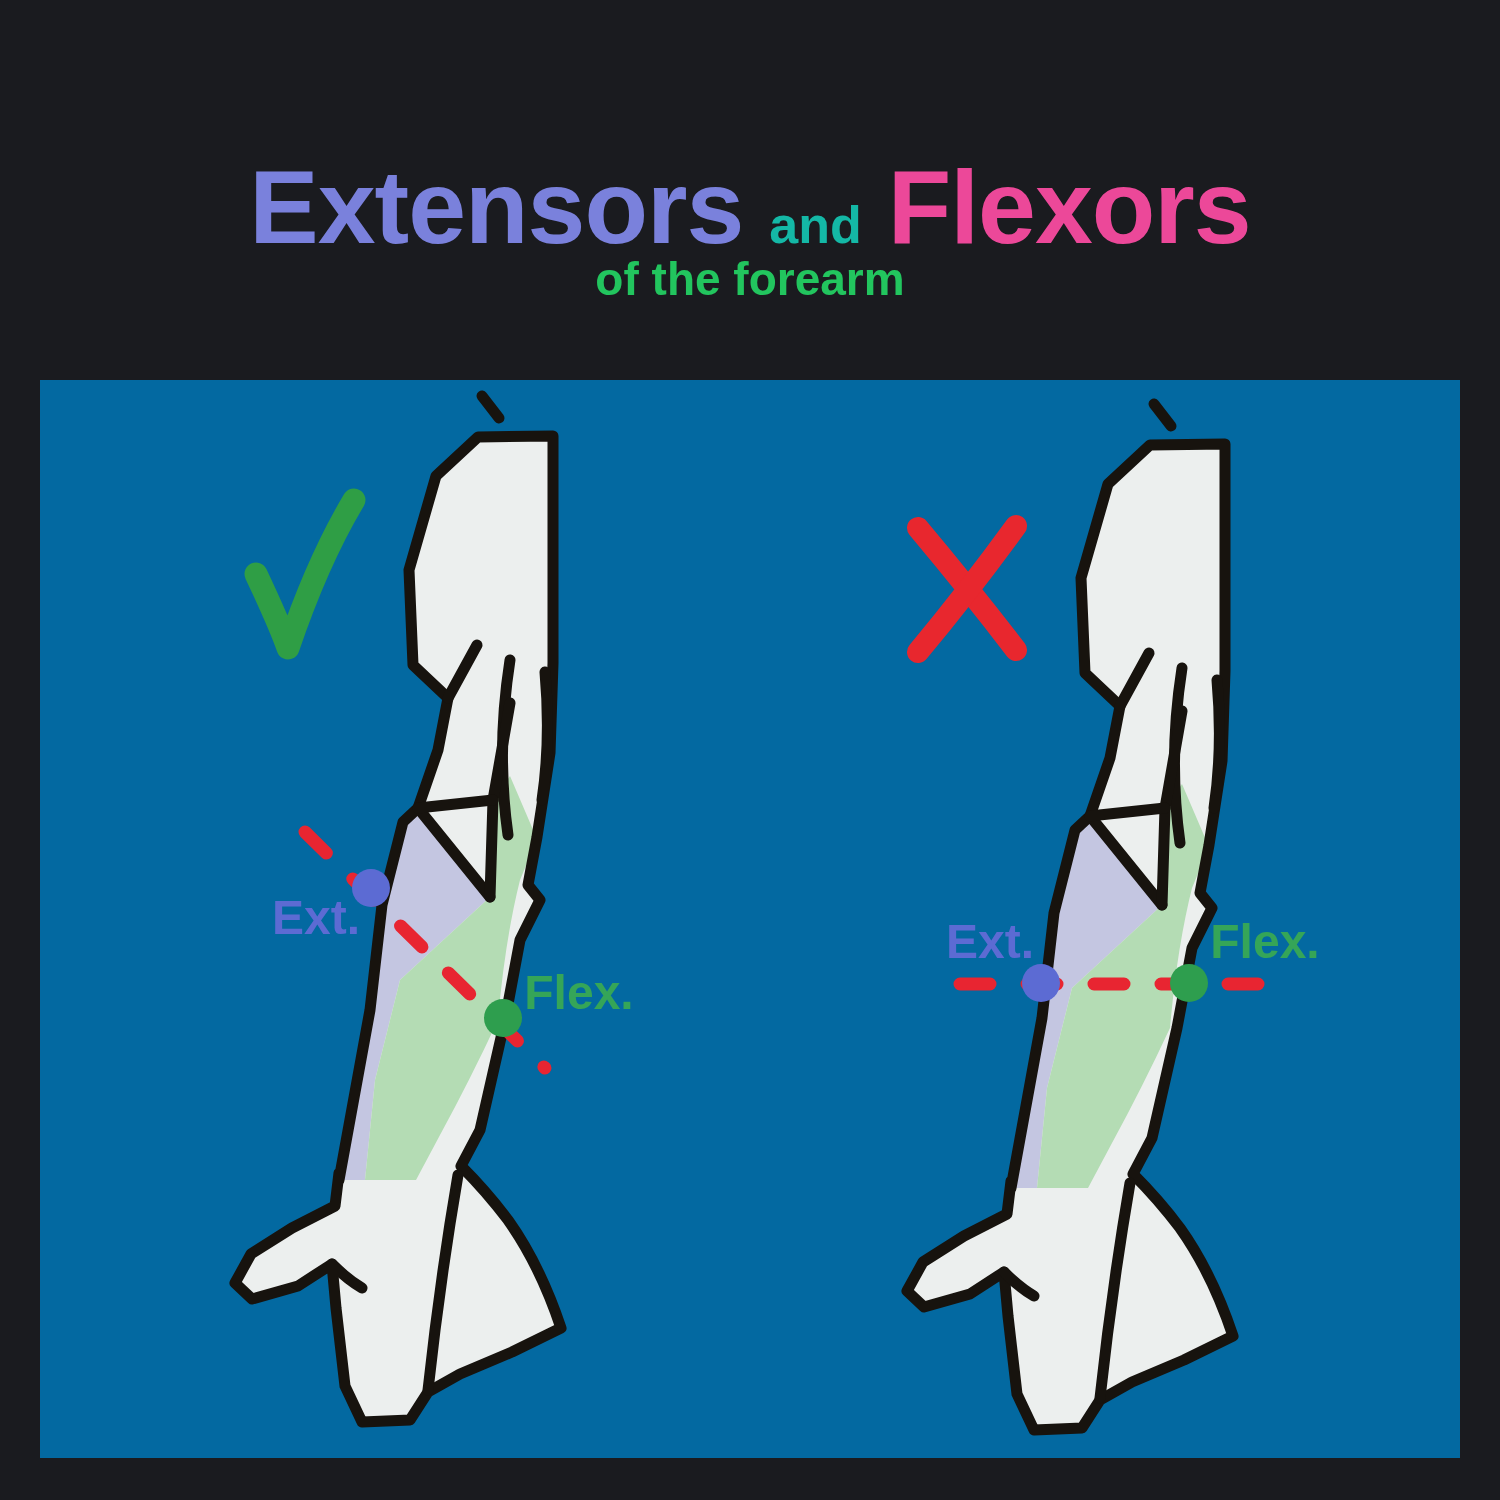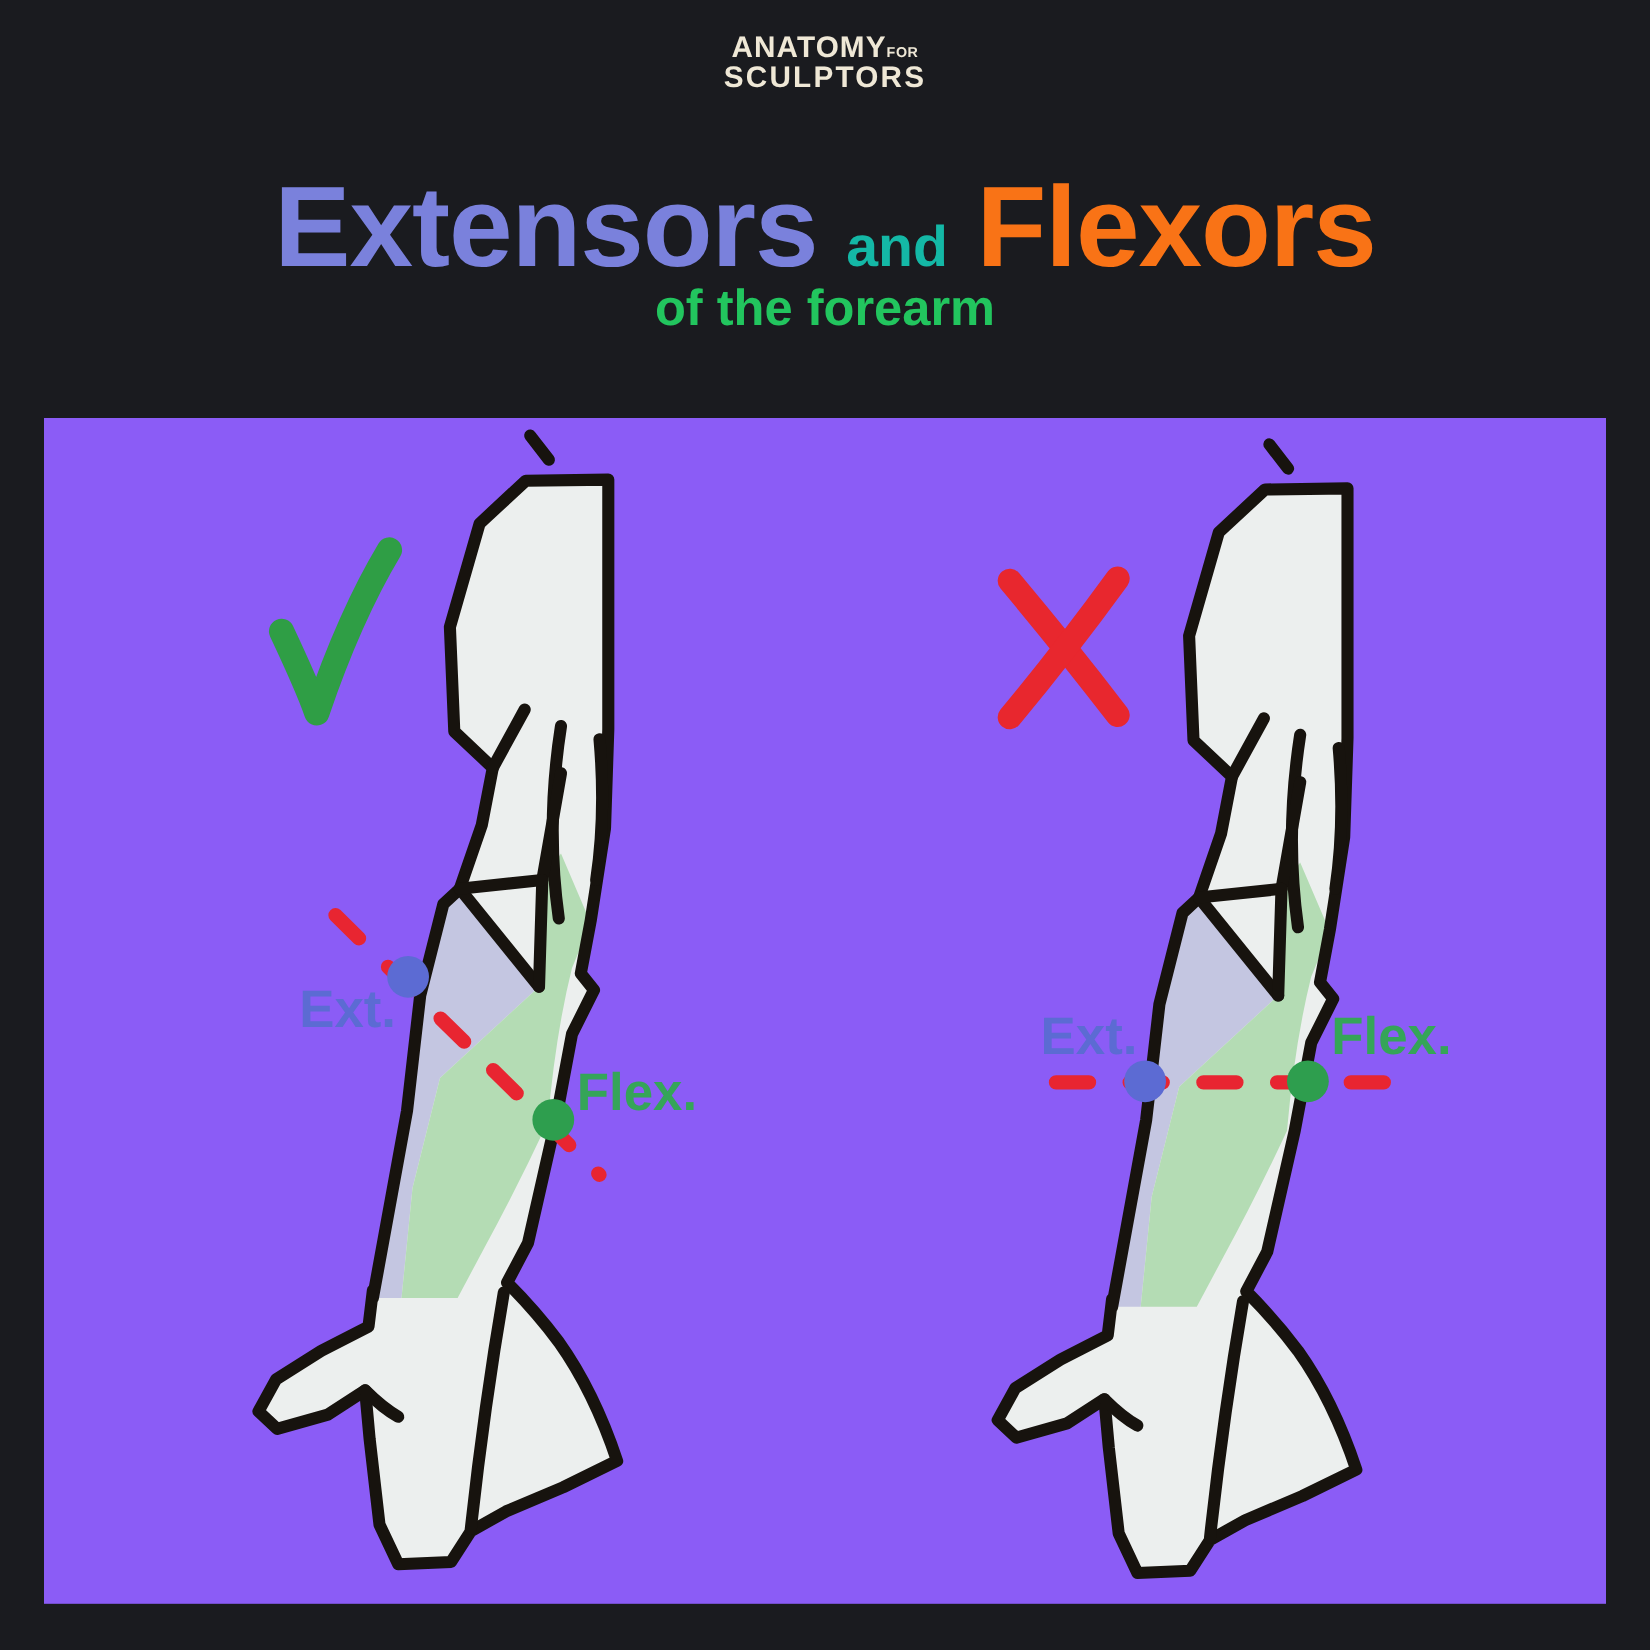--- a/index.html
+++ b/index.html
@@ -7,36 +7,32 @@
         font-family:"Liberation Sans",sans-serif;}
   .brand{position:absolute;top:30px;left:0;width:100%;text-align:center;color:#efe8d6;
          font-weight:bold;line-height:1.0;letter-spacing:1px;}
   .brand .l1{font-size:27px;}
   .brand .l1 .for{font-size:13px;letter-spacing:0.5px;}
   .brand .l2{font-size:27px;letter-spacing:2px;}
   .title-row{position:absolute;top:148px;left:0;width:100%;display:flex;
              justify-content:center;align-items:baseline;gap:26px;font-weight:bold;}
   .w-ext{font-size:104px;color:#7a81dc;letter-spacing:-1px;}
   .w-and{font-size:52px;color:#14b8a6;}
-  .w-flex{font-size:104px;color:#f97316;letter-spacing:-1px;}
+  .w-flex{font-size:104px;color:#ec4899;letter-spacing:-1px;}
   .subtitle{position:absolute;top:252px;left:0;width:100%;text-align:center;
             font-size:46px;font-weight:bold;color:#22c55e;}
-  .panel{position:absolute;left:40px;top:380px;width:1420px;height:1078px;background:#8b5cf6;}
+  .panel{position:absolute;left:40px;top:380px;width:1420px;height:1078px;background:#0369a1;}
   .panel svg{display:block;width:100%;height:100%;}
   text.lbl{font-family:"Liberation Sans",sans-serif;font-weight:bold;font-size:48px;}
 </style>
 </head>
 <body>
 
 <div class="page">
 
-  <div class="brand">
-    <div class="l1"><span>ANATOMY</span><span class="for">FOR</span></div>
-    <div class="l2">SCULPTORS</div>
-  </div>
 
   <div class="title-row">
     <span class="w-ext">Extensors</span>
     <span class="w-and">and</span>
     <span class="w-flex">Flexors</span>
   </div>
   <div class="subtitle">of the forearm</div>
 
   <div class="panel">
     <svg viewBox="0 0 1420 1078">

